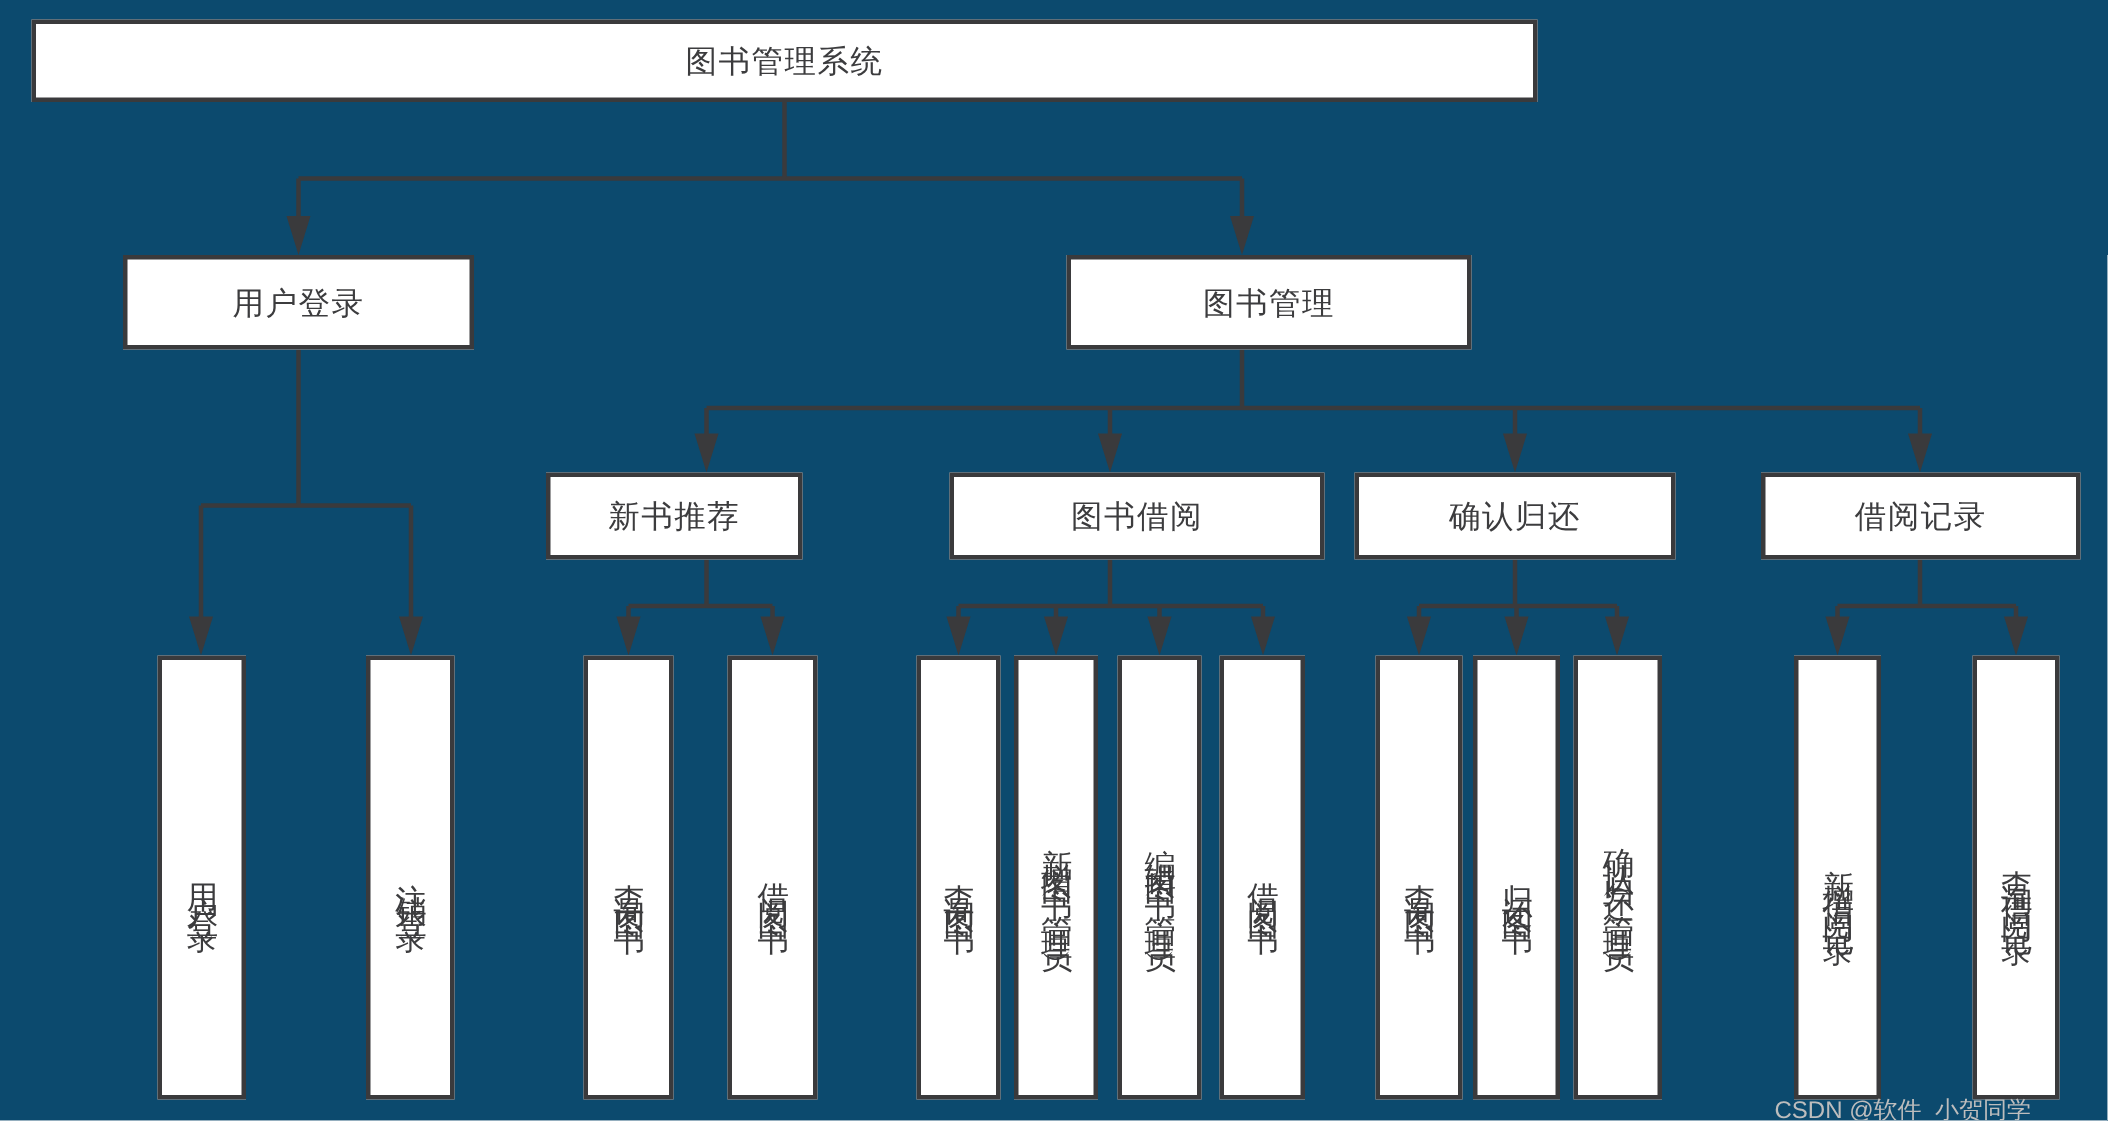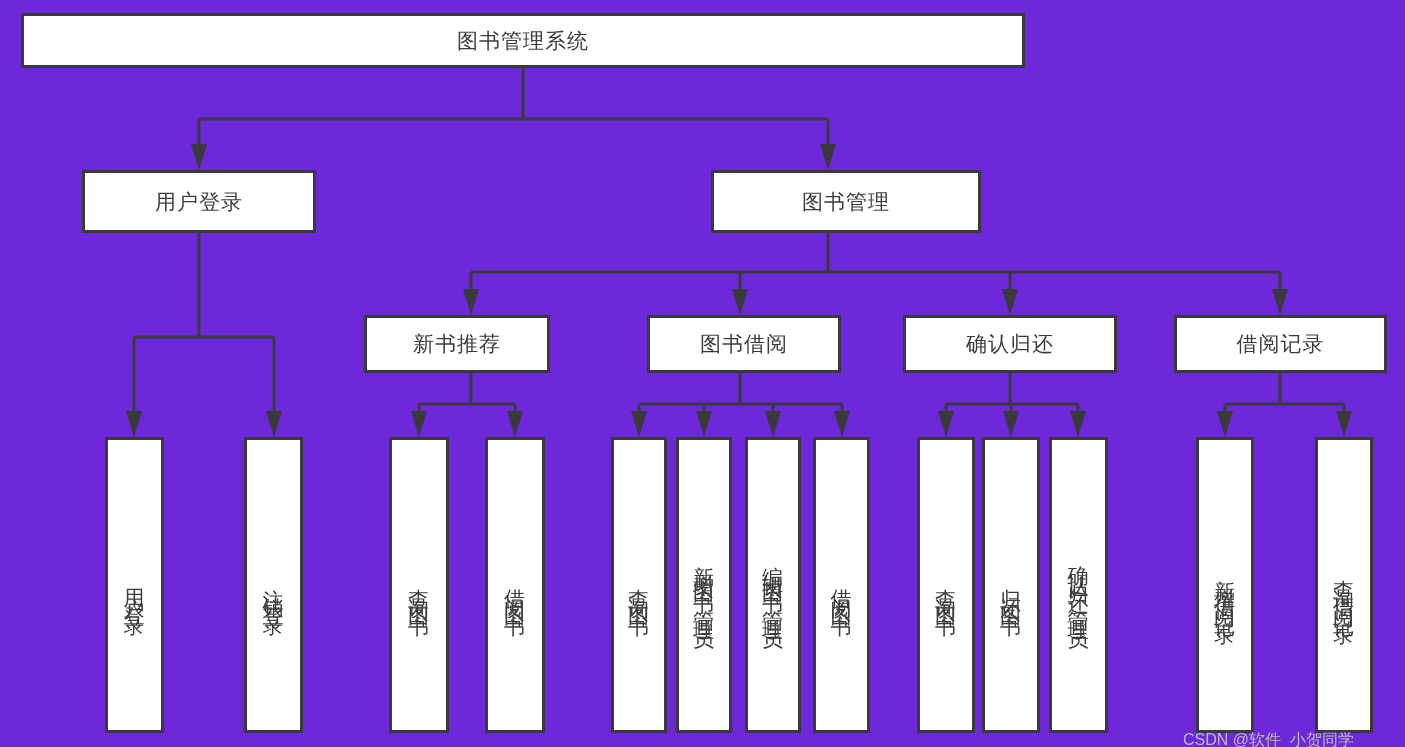--- a/index.html
+++ b/index.html
@@ -4,21 +4,21 @@
 <style>
   :root{
     --line:#3a3a3c;
     --text:#3c3c3e;
     --wm:#bdbdbd;
   }
   html,body{margin:0;padding:0;background:#fff;}
   .canvas{
     position:relative;
     width:1405px;height:747px;
-    background:#6d28d9;
+    background:#0c4a6e;
     font-family:"Liberation Sans", sans-serif;
     overflow:hidden;
   }
   .wires{position:absolute;left:0;top:0;pointer-events:none;}
   .node{
     position:absolute;
     box-sizing:border-box;
     border:3px solid var(--line);
     background:#fff;
     display:flex;
@@ -88,22 +88,22 @@
       <polygon points="1217,411 1233,411 1225,437"></polygon>
       <polygon points="1336,411 1352,411 1344,437"></polygon>
     </g>
   </svg>
 
   <div class="node" style="left:21px;top:13px;width:1004px;height:55px">图书管理系统</div>
 
   <div class="node" style="left:82px;top:170px;width:234px;height:63px">用户登录</div>
   <div class="node" style="left:711px;top:170px;width:270px;height:63px">图书管理</div>
 
-  <div class="node" style="left:364px;top:315px;width:186px;height:58px">新书推荐</div>
-  <div class="node" style="left:647px;top:315px;width:194px;height:58px">图书借阅</div>
+  <div class="node" style="left:364px;top:315px;width:171px;height:58px">新书推荐</div>
+  <div class="node" style="left:633px;top:315px;width:250px;height:58px">图书借阅</div>
   <div class="node" style="left:903px;top:315px;width:214px;height:58px">确认归还</div>
   <div class="node" style="left:1174px;top:315px;width:213px;height:58px">借阅记录</div>
 
   <div class="node v" style="left:105px;top:437px;width:59px;height:296px">用户登录</div>
   <div class="node v" style="left:244px;top:437px;width:59px;height:296px">注销登录</div>
 
   <div class="node v" style="left:389px;top:437px;width:60px;height:296px">查询图书</div>
   <div class="node v" style="left:485px;top:437px;width:60px;height:296px">借阅图书</div>
 
   <div class="node v" style="left:611px;top:437px;width:56px;height:296px">查询图书</div>

